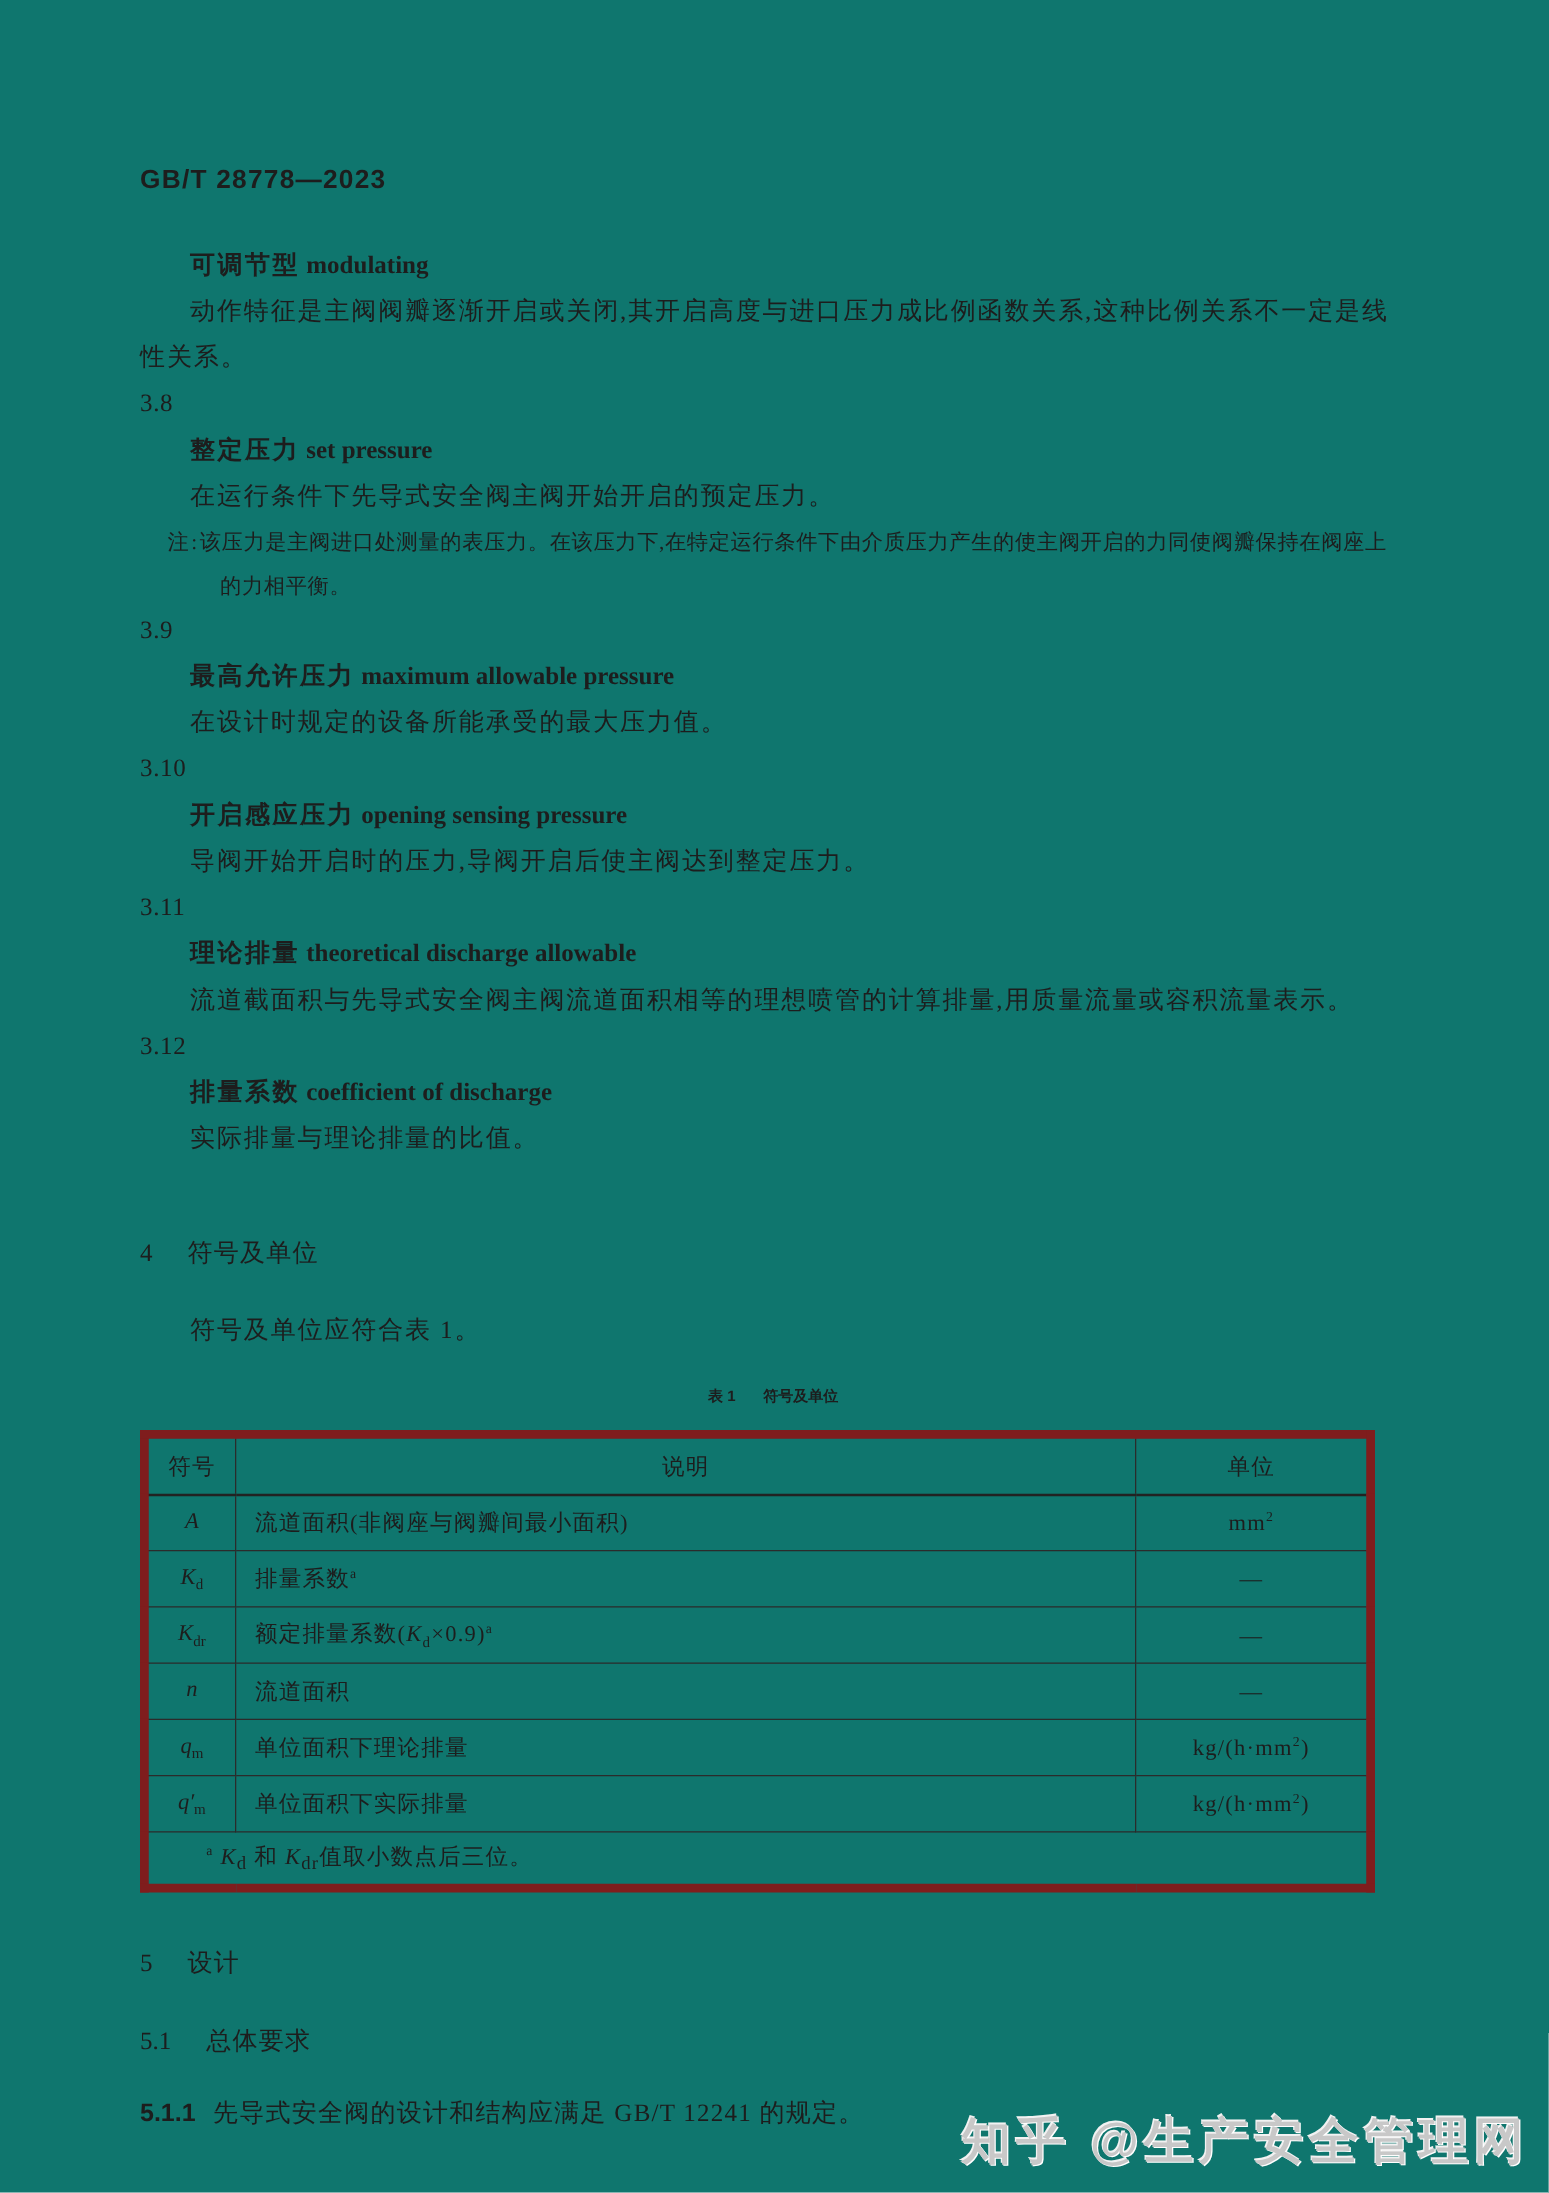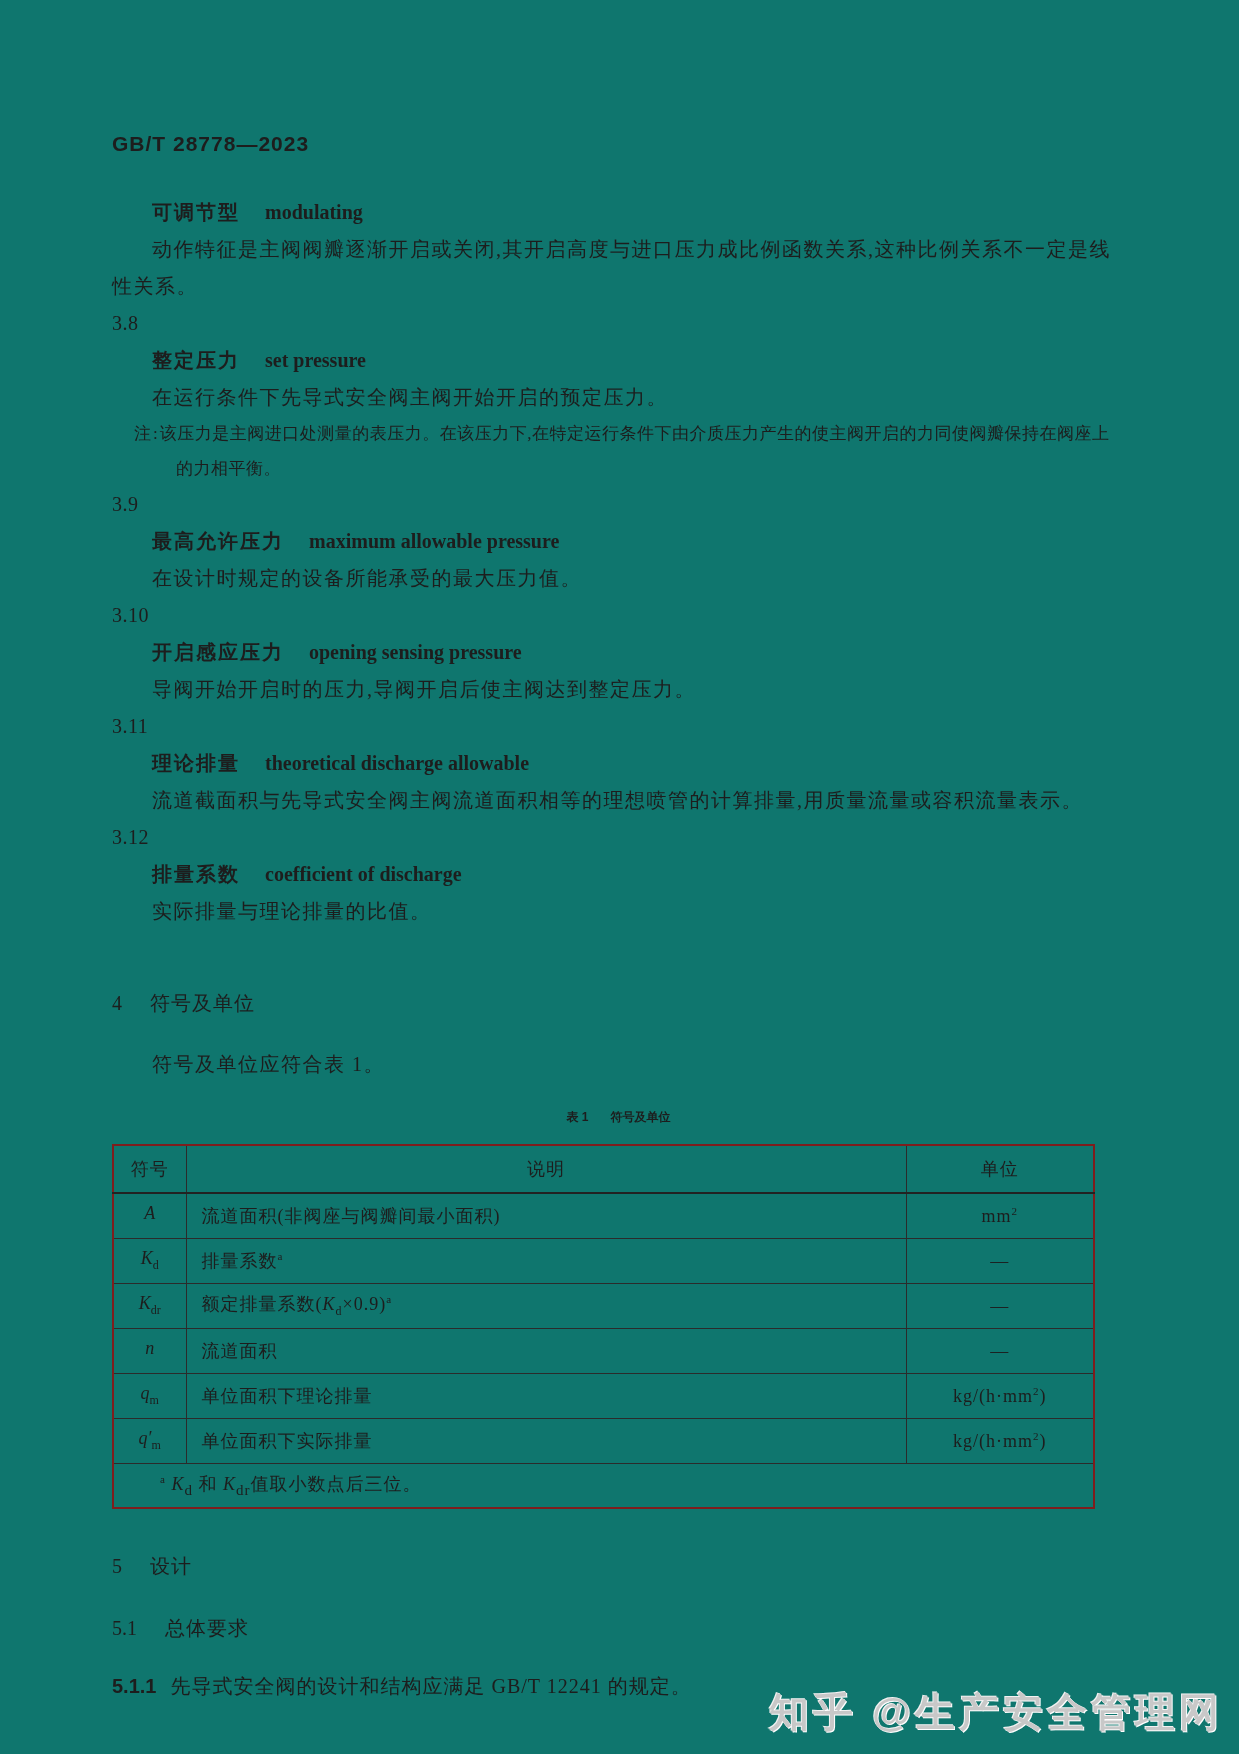--- a/index.html
+++ b/index.html
@@ -8,36 +8,36 @@
     width:1239px; height:1754px; background:#0f766e; position:relative;
     font-family:"Liberation Serif", serif; color:#1d1d1d; overflow:hidden;
   }
   .content { padding:132px 114px 0 112px; }
   .doc-code { font-family:"Liberation Sans", sans-serif; font-weight:bold; font-size:21px; letter-spacing:1px; }
 
   .terms { margin-top:38px; }
   .sec-num { font-size:20px; line-height:37px; letter-spacing:0.5px; }
   .term-title { padding-left:40px; line-height:37px; font-size:20px; font-weight:bold; }
   .term-zh { font-family:"Liberation Sans", sans-serif; letter-spacing:2px; }
-  .term-en { font-family:"Liberation Serif", serif; margin-left:20px; }
+  .term-en { font-family:"Liberation Serif", serif; }
   .body-p { font-size:20px; line-height:37px; text-indent:2em; letter-spacing:1.5px; }
   .note { font-size:17px; line-height:35px; padding-left:64px; text-indent:-42px; letter-spacing:0.5px; }
   .note-label { letter-spacing:2px; }
 
   .sec-heading { font-family:"Liberation Sans", sans-serif; font-weight:normal; font-size:20px; line-height:30px; letter-spacing:1px; }
   .sec-heading .num { font-family:"Liberation Serif", serif; margin-right:28px; letter-spacing:0; }
   .h4 { margin-top:58px; }
   .p4 { margin-top:28px; }
 
   .tbl-caption { margin-top:26px; text-align:center; font-family:"Liberation Sans", sans-serif; font-weight:bold; font-size:12px; }
   .tbl-caption .cap-label { margin-right:22px; }
 
   table.t1 { margin-top:18px; width:981px; border-collapse:collapse; table-layout:fixed; }
   table.t1 th, table.t1 td { border:1px solid #2b2b2b; font-size:18px; font-weight:normal; }
-  table.t1 { border:2px solid #7f1d1d;padding-left:32px; }
+  table.t1 { border:7px solid #7f1d1d;padding-left:32px; }
   table.t1 tr.hdr th { height:48px; border-bottom:2px solid #222; text-align:center; letter-spacing:1px; }
   table.t1 td { height:45px; }
   td.sym { text-align:center; font-style:italic; font-size:18px; }
   td.sym sub, td.desc sub { font-size:12px; font-style:normal; }
   td.desc { padding-left:15px; letter-spacing:1px; }
   td.unit { text-align:center; letter-spacing:1px; }
   sup.fm { font-size:11px; }
   td.fnote { height:42px; border-top:2px solid #222; font-size:17px; padding-left:46px; letter-spacing:1px; }
   td.fnote i { font-style:italic; }
   .col-sym { width:73px; } .col-desc { width:720px; } .col-unit { width:188px; }

